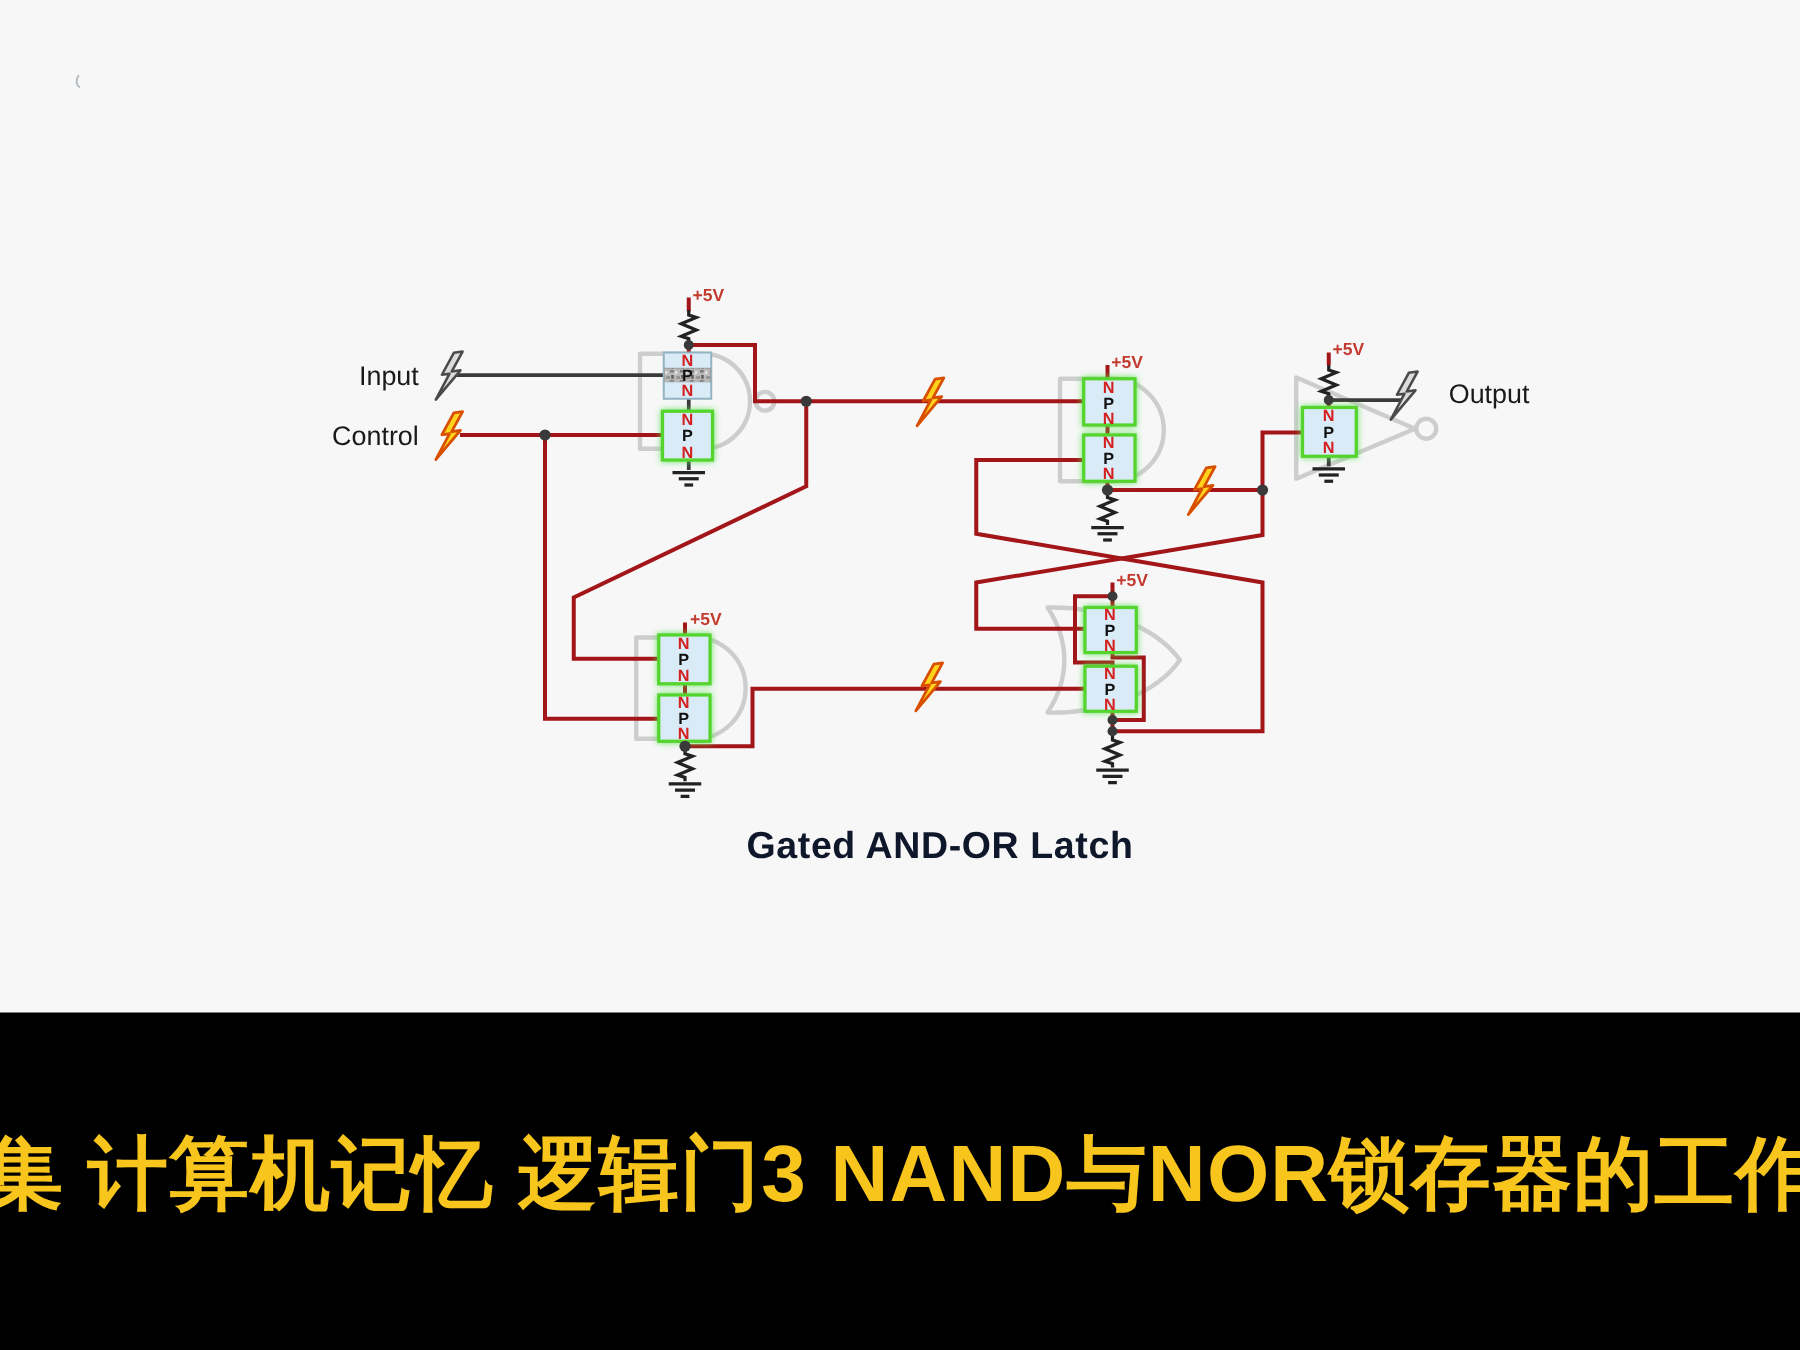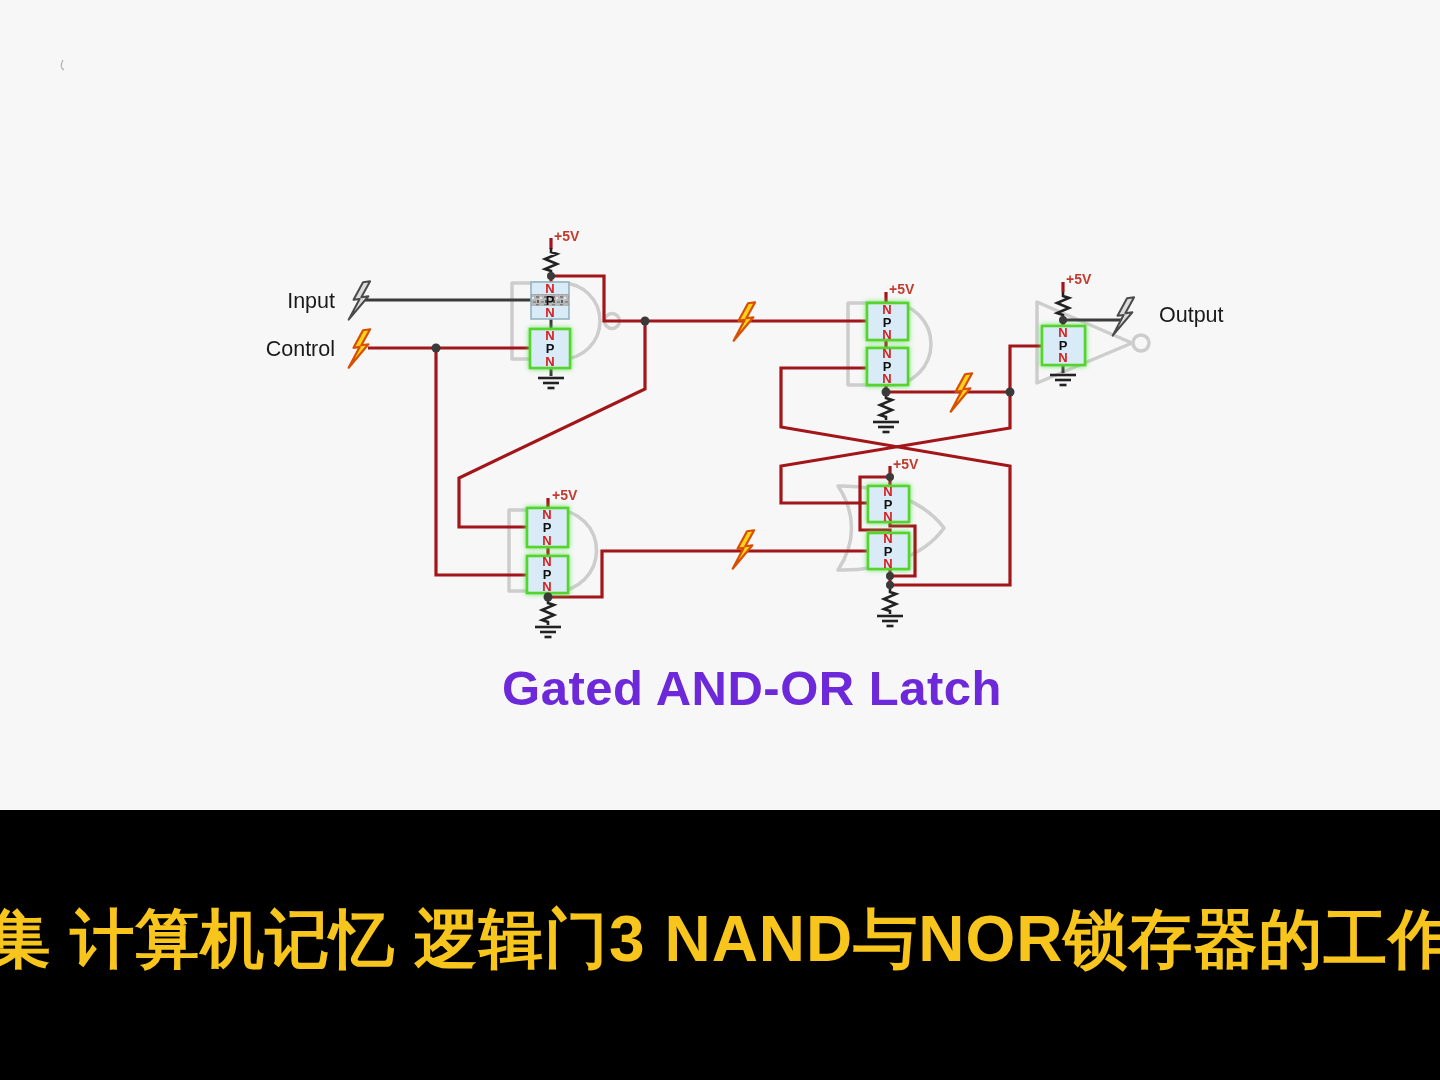--- a/index.html
+++ b/index.html
@@ -4,21 +4,21 @@
 <style>
   html,body{margin:0;padding:0;width:1440px;height:1080px;overflow:hidden;
     font-family:"Liberation Sans", sans-serif;background:#fff;}
   .stage{position:relative;width:1440px;height:1080px;}
   .canvas-area{position:absolute;left:0;top:0;width:1440px;height:810px;background:#f7f7f8;}
   .caption-bar{position:absolute;left:0;top:810px;width:1440px;height:270px;background:#000;
     display:flex;align-items:center;justify-content:center;}
   .caption-text{color:#f8c51c;font-size:64px;font-weight:900;letter-spacing:1px;
     white-space:nowrap;transform:translateY(-6px);}
   .diagram-title{position:absolute;left:352px;top:660px;width:800px;text-align:center;
-    font-size:49px;font-weight:700;color:#6d28d9;letter-spacing:0.5px;}
+    font-size:30px;font-weight:700;color:#0f172a;letter-spacing:0.5px;}
   svg{position:absolute;left:0;top:0;}
   
   .gate-outline{fill:none;stroke:#cdcdcd;stroke-width:3.5;stroke-linejoin:round;}
   .w{fill:none;stroke:#a21518;stroke-width:3.2;stroke-linejoin:miter;}
   .wk{fill:none;stroke:#3b3b3b;stroke-width:3;}
   .tbox{fill:#d9ebf6;}
   .tbox-on{stroke:#55d42f;stroke-width:2.6;filter:url(#glowF);}
   .tbox-off{stroke:#93b3c3;stroke-width:1.6;}
   .noise{stroke:#9a9a9a;stroke-width:0.6;}
   .dot{fill:#3a3a3a;}

